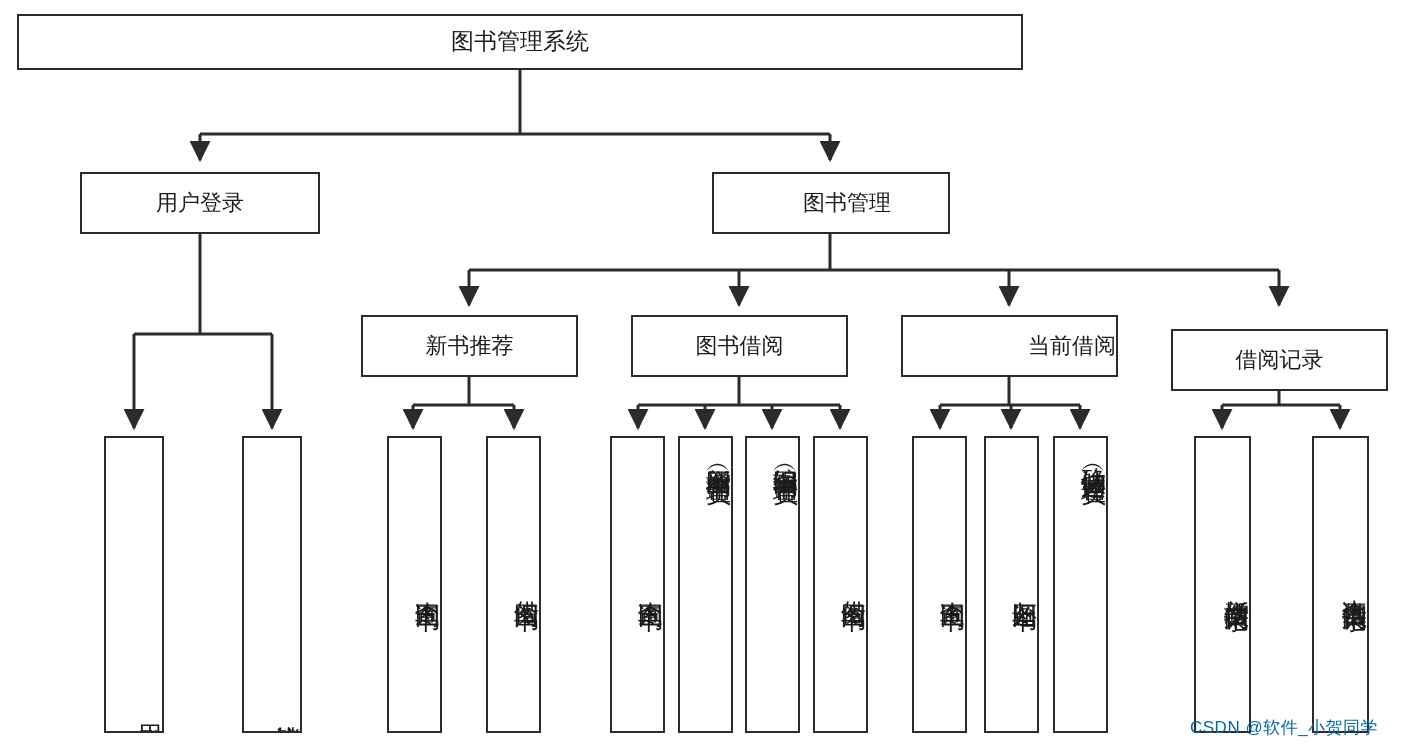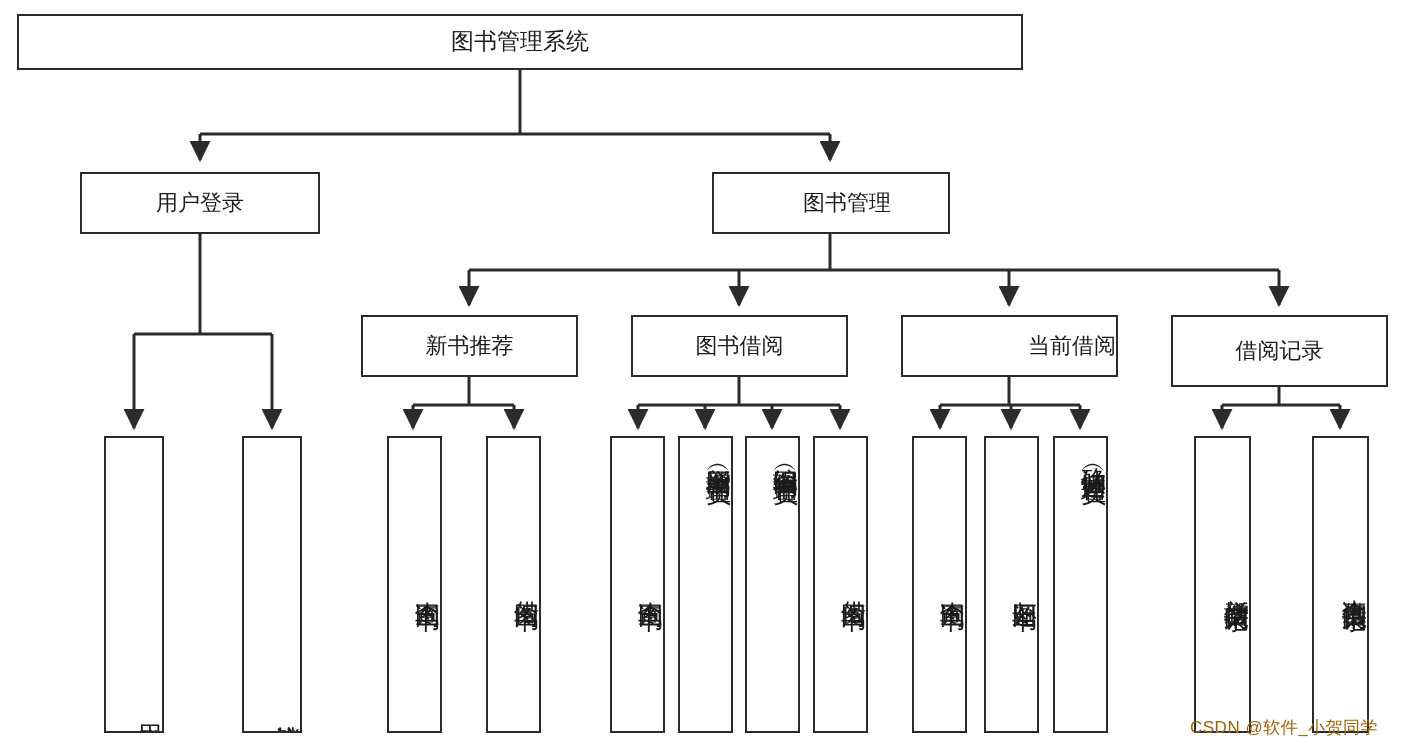--- a/index.html
+++ b/index.html
@@ -48,21 +48,21 @@
     text-align:center;
     margin:0 auto;
   }
   .leaf.anchor-bottom .vtext{bottom:18px;top:auto;height:auto;}
   .leaf.anchor-center .vtext{top:50%;transform:translateY(-50%);}
   .leaf.anchor-top .vtext{top:10px;}
 
   .watermark{
     position:absolute;
     font-size:17px;
-    color:#a16207;
+    color:#0369a1;
     white-space:nowrap;
     letter-spacing:0.5px;
   }
 </style>
 </head>
 <body>
 
 <div id="diagram">
 
   <svg class="connectors" viewBox="0 0 1405 747" xmlns="http://www.w3.org/2000/svg">
@@ -128,21 +128,21 @@
 
   <div class="node lvl3" style="left:361px;top:315px;width:217px;height:62px;">
     <span>新书推荐</span>
   </div>
   <div class="node lvl3" style="left:631px;top:315px;width:217px;height:62px;">
     <span>图书借阅</span>
   </div>
   <div class="node lvl3" style="left:901px;top:315px;width:217px;height:62px;justify-content:flex-end;">
     <span>当前借阅</span>
   </div>
-  <div class="node lvl3" style="left:1171px;top:315px;width:217px;height:72px;">
+  <div class="node lvl3" style="left:1171px;top:329px;width:217px;height:62px;">
     <span>借阅记录</span>
   </div>
 
   <div class="leaf anchor-bottom" style="left:104px;top:436px;width:60px;height:297px;">
     <span class="vtext">用户登录</span>
   </div>
   <div class="leaf anchor-bottom" style="left:242px;top:436px;width:60px;height:297px;">
     <span class="vtext">注销登录</span>
   </div>
 

